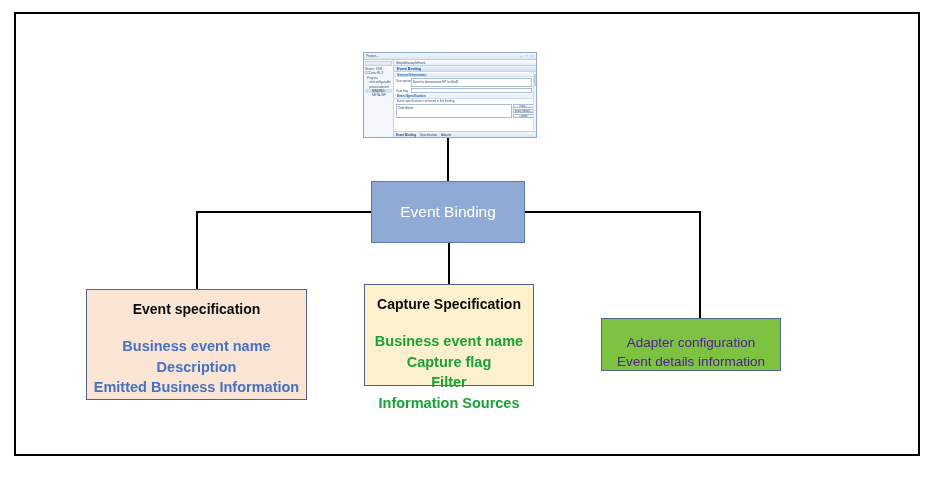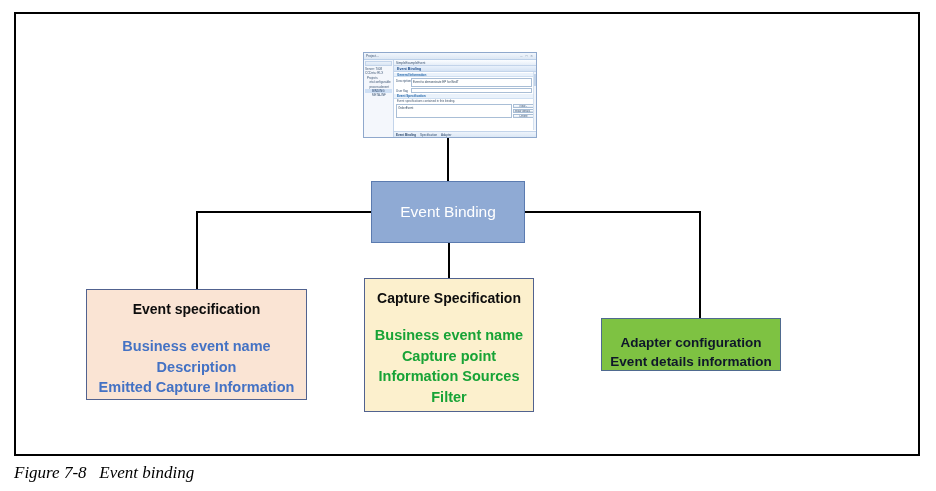--- a/index.html
+++ b/index.html
@@ -366,23 +366,23 @@
   .node-event-spec .node-body {
     margin-top: 17px;
     font-size: 14.5px;
     color: #4472c4;
     font-weight: 600;
     line-height: 20.5px;
   }
 
   .node-capture-spec {
     left: 364px;
-    top: 278px;
+    top: 284px;
     width: 170px;
-    height: 134px;
+    height: 102px;
     background: #fcf0cd;
     border: 1px solid #51628f;
     padding-top: 9px;
   }
   .node-capture-spec .node-title {
     font-size: 14px;
     color: #0d0d0d;
     font-weight: 600;
     line-height: 20px;
   }
@@ -400,22 +400,22 @@
     width: 180px;
     height: 53px;
     background: #7ec242;
     border: 1px solid #4f6a8f;
     display: flex;
     align-items: center;
     justify-content: center;
   }
   .node-adapter .node-body {
     font-size: 13.5px;
-    color: #0f172a;
-    font-weight: 700;
+    color: #4c1d95;
+    font-weight: 400;
     line-height: 19px;
     margin-top: 15px;
   }
 
   
   .caption {
     position: absolute;
     left: 14px;
     top: 463px;
     font-family: "Liberation Serif", serif;
@@ -521,38 +521,37 @@
 
     <div class="node node-event-binding">
       <span class="node-title">Event Binding</span>
     </div>
 
     <div class="node node-event-spec">
       <div class="node-title">Event specification</div>
       <div class="node-body">
         <div>Business event name</div>
         <div>Description</div>
-        <div>Emitted Capture Information</div>
+        <div>Emitted Business Information</div>
       </div>
     </div>
 
     <div class="node node-capture-spec">
       <div class="node-title">Capture Specification</div>
       <div class="node-body">
         <div>Business event name</div>
-        <div>Capture point</div>
+        <div>Capture flag</div>
+        <div>Filter</div>
         <div>Information Sources</div>
-        <div>Filter</div>
       </div>
     </div>
 
     <div class="node node-adapter">
       <div class="node-body">
         <div>Adapter configuration</div>
         <div>Event details information</div>
       </div>
     </div>
 
   </div>
 
-  <div class="caption">Figure 7-8   Event binding</div>
 
 </div>
 
 </body></html>

